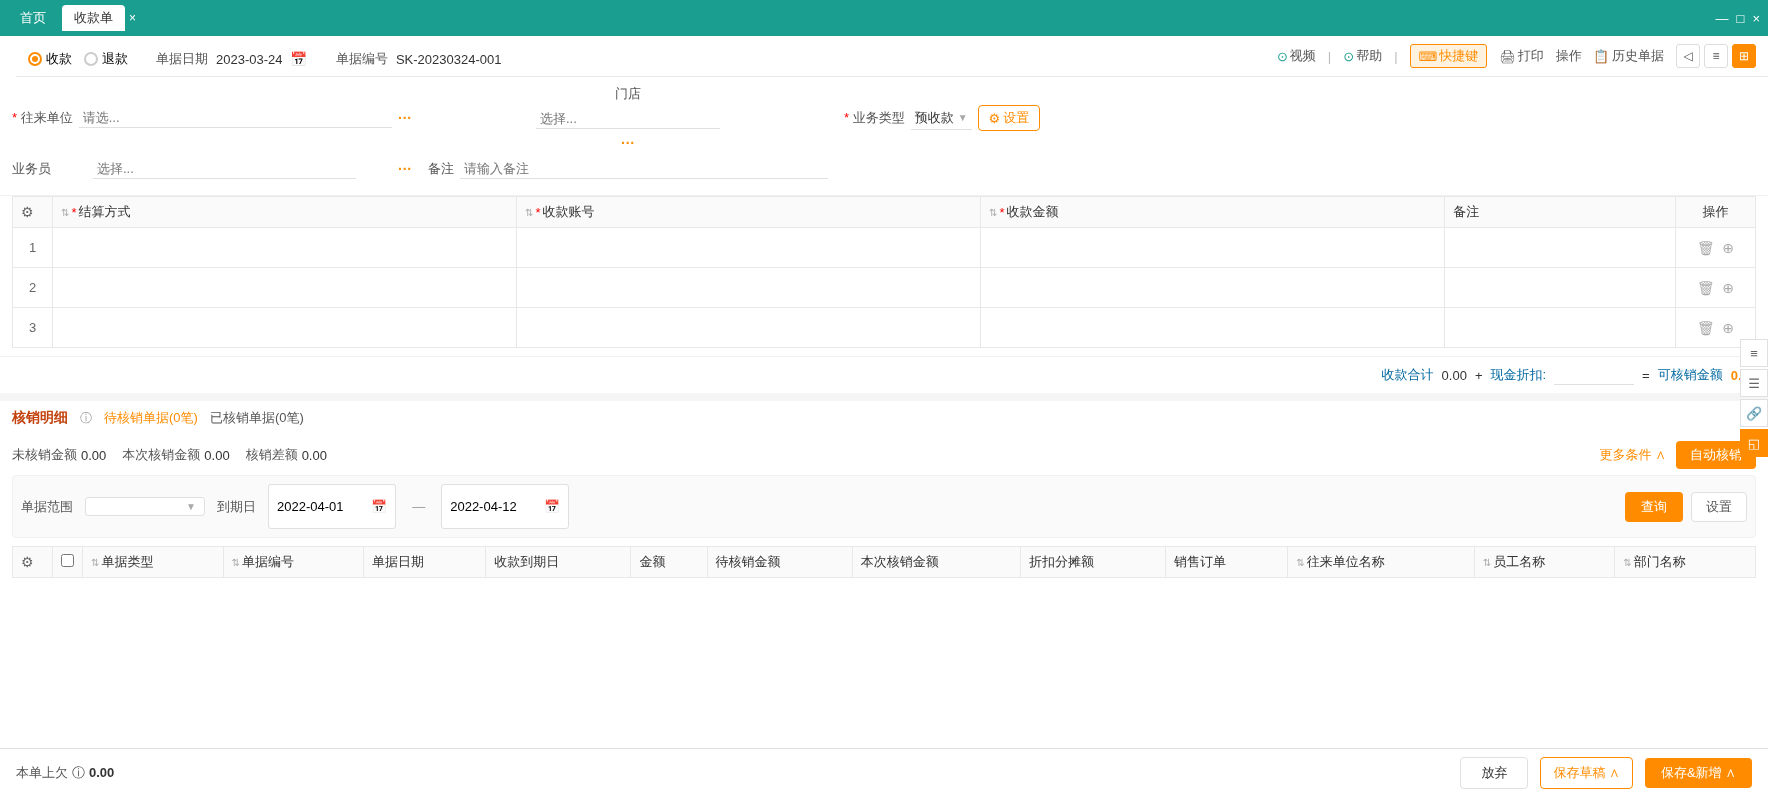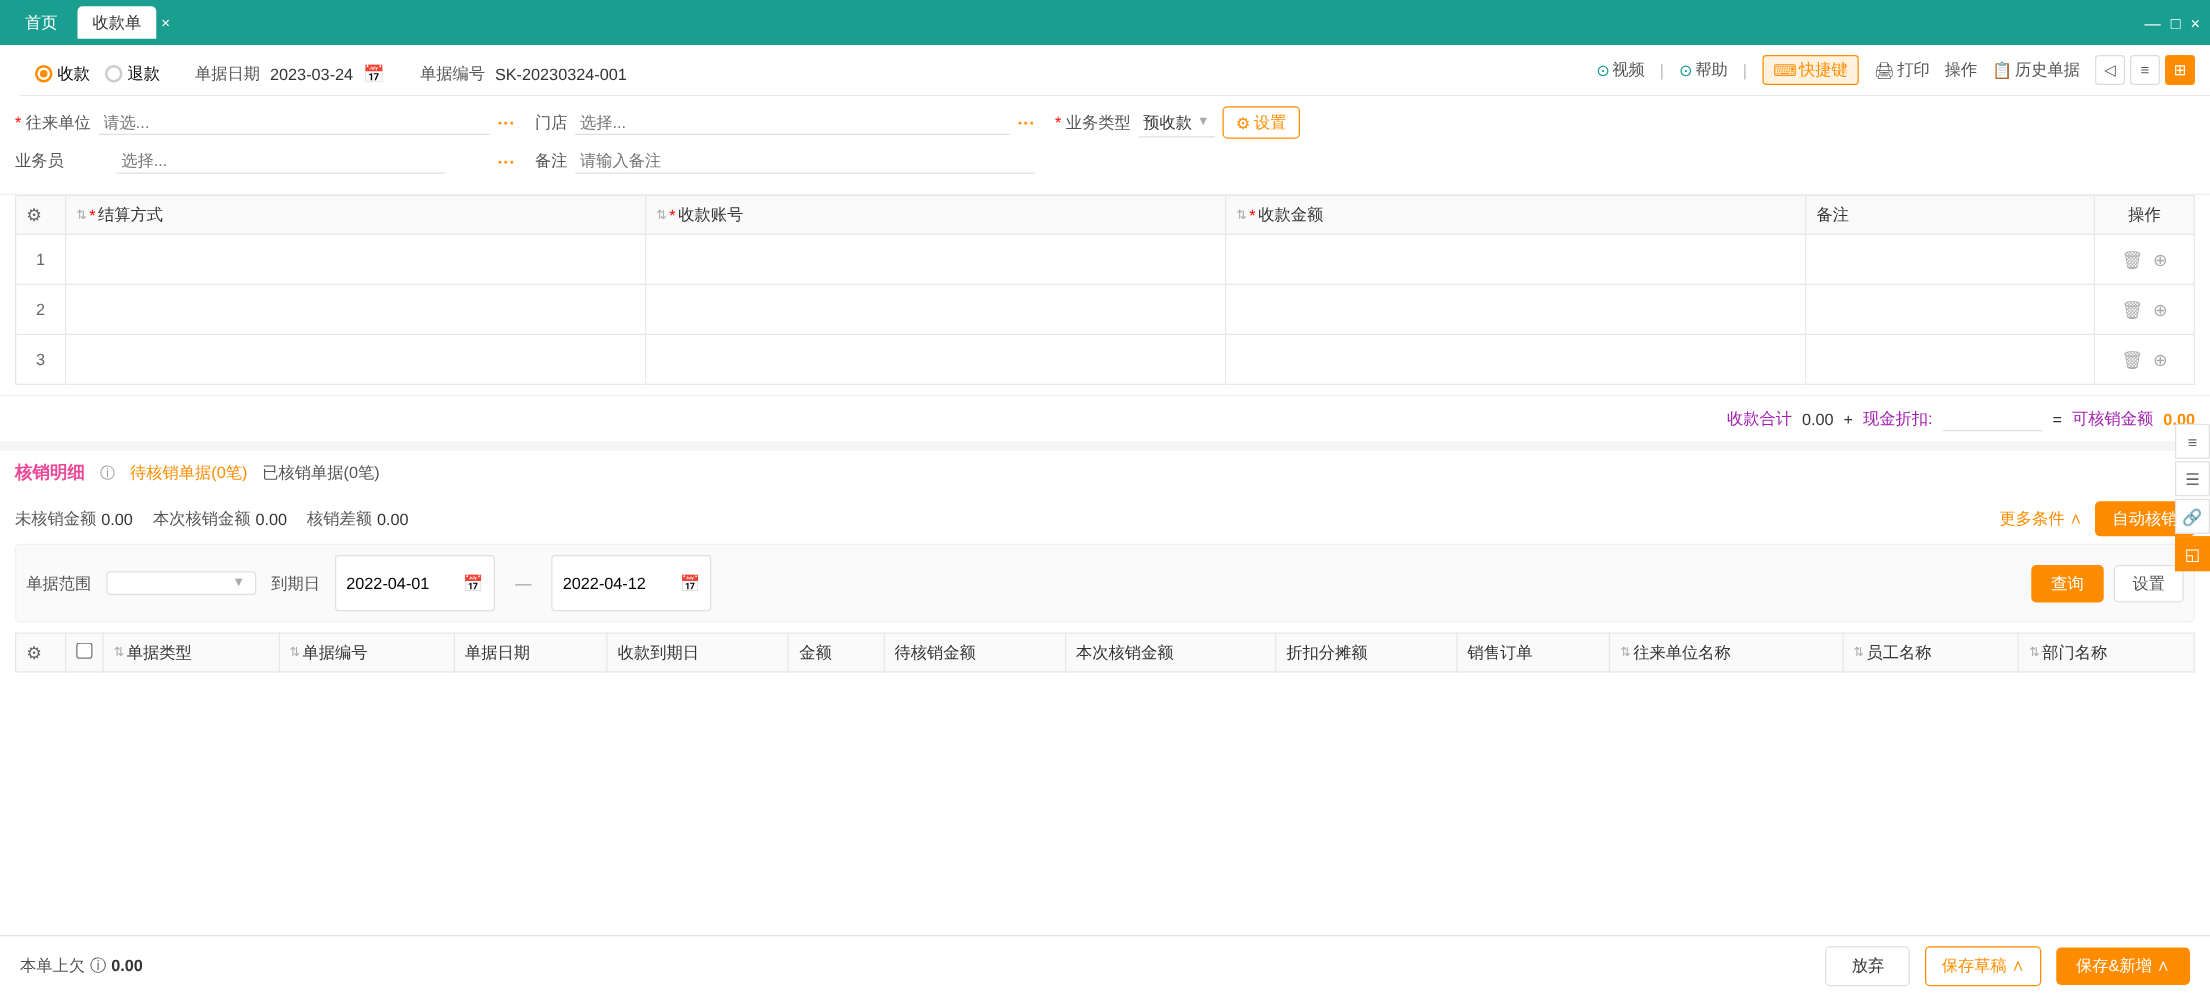--- a/index.html
+++ b/index.html
@@ -258,21 +258,21 @@
       display: flex;
       align-items: center;
       justify-content: flex-end;
       padding: 8px 12px;
       background: #fff;
       border-top: 1px solid #f0f0f0;
       gap: 8px;
       font-size: 13px;
       color: #333;
     }
-    .table-footer .total-label { color: #a21caf; }
+    .table-footer .total-label { color: #0369a1; }
     .table-footer .total-val { color: #333; font-weight: 500; }
     .table-footer .orange-val { color: #ff8c00; font-weight: 600; }
     .discount-input {
       border: none;
       border-bottom: 1px solid #e0e0e0;
       width: 80px;
       font-size: 13px;
       padding: 2px 4px;
       text-align: right;
     }
@@ -290,21 +290,21 @@
     }
     .verify-header {
       display: flex;
       align-items: center;
       gap: 12px;
       margin-bottom: 8px;
     }
     .verify-title {
       font-size: 14px;
       font-weight: 600;
-      color: #ec4899;
+      color: #c2410c;
     }
     .info-icon {
       color: #999; font-size: 12px; cursor: pointer;
     }
     .tab-link {
       color: #ff8c00;
       cursor: pointer;
       font-size: 13px;
     }
     .tab-link.inactive { color: #555; }
@@ -553,21 +553,21 @@
   <div class="form-section">
     <div class="form-row">
       <div class="form-field" style="max-width: 400px;">
         <span class="form-label">
           <span class="required">*</span>
           <span>往来单位</span>
         </span>
         <input class="form-input" type="text" placeholder="请选..." style="">
         <span class="more-btn">···</span>
       </div>
-      <div class="form-field" style="max-width: 400px;">
+      <div class="form-field" style="max-width: 400px; flex-direction: column;">
         <span class="form-label">门店</span>
         <input class="form-input" type="text" placeholder="选择..." style="">
         <span class="more-btn">···</span>
       </div>
       <div class="form-field" style="max-width: 350px;">
         <span class="form-label">
           <span class="required">*</span>
           <span>业务类型</span>
         </span>
         <div class="business-type-select">

